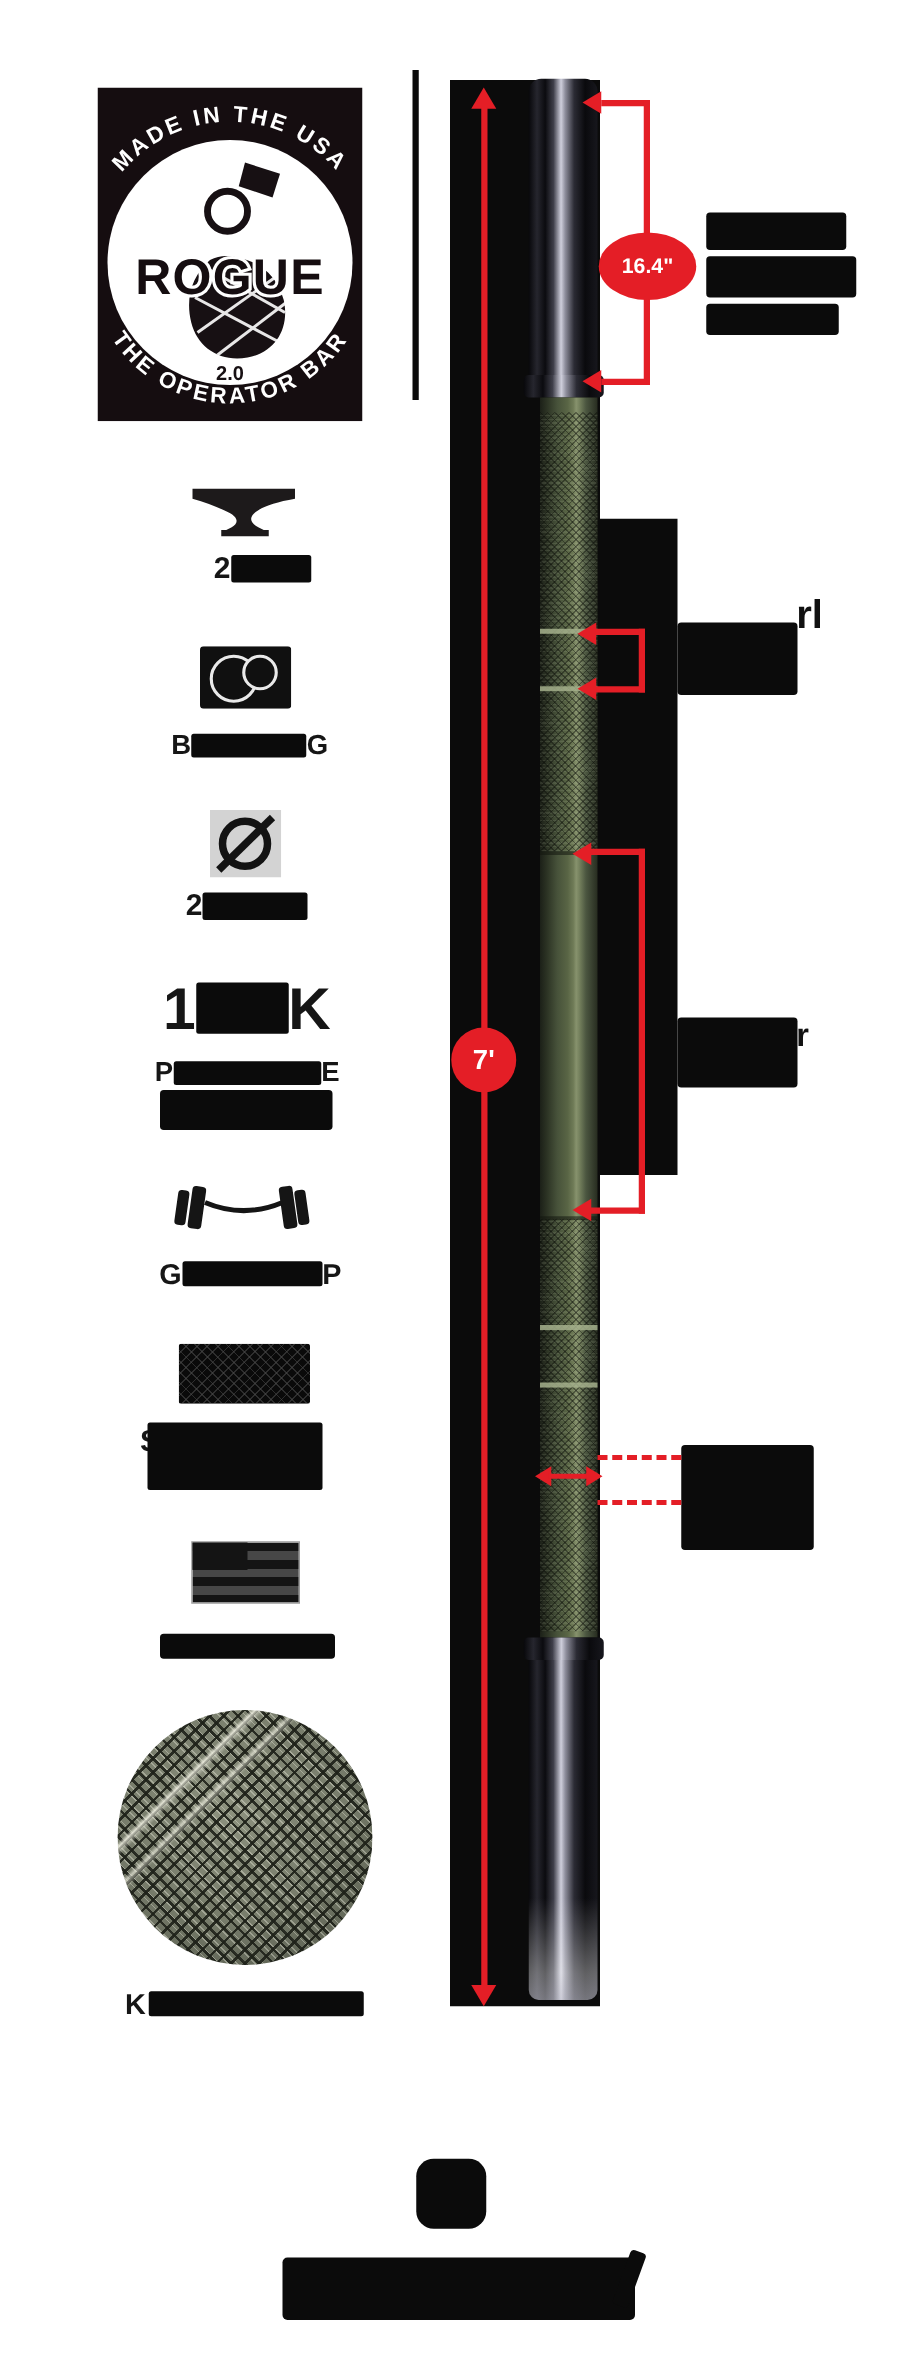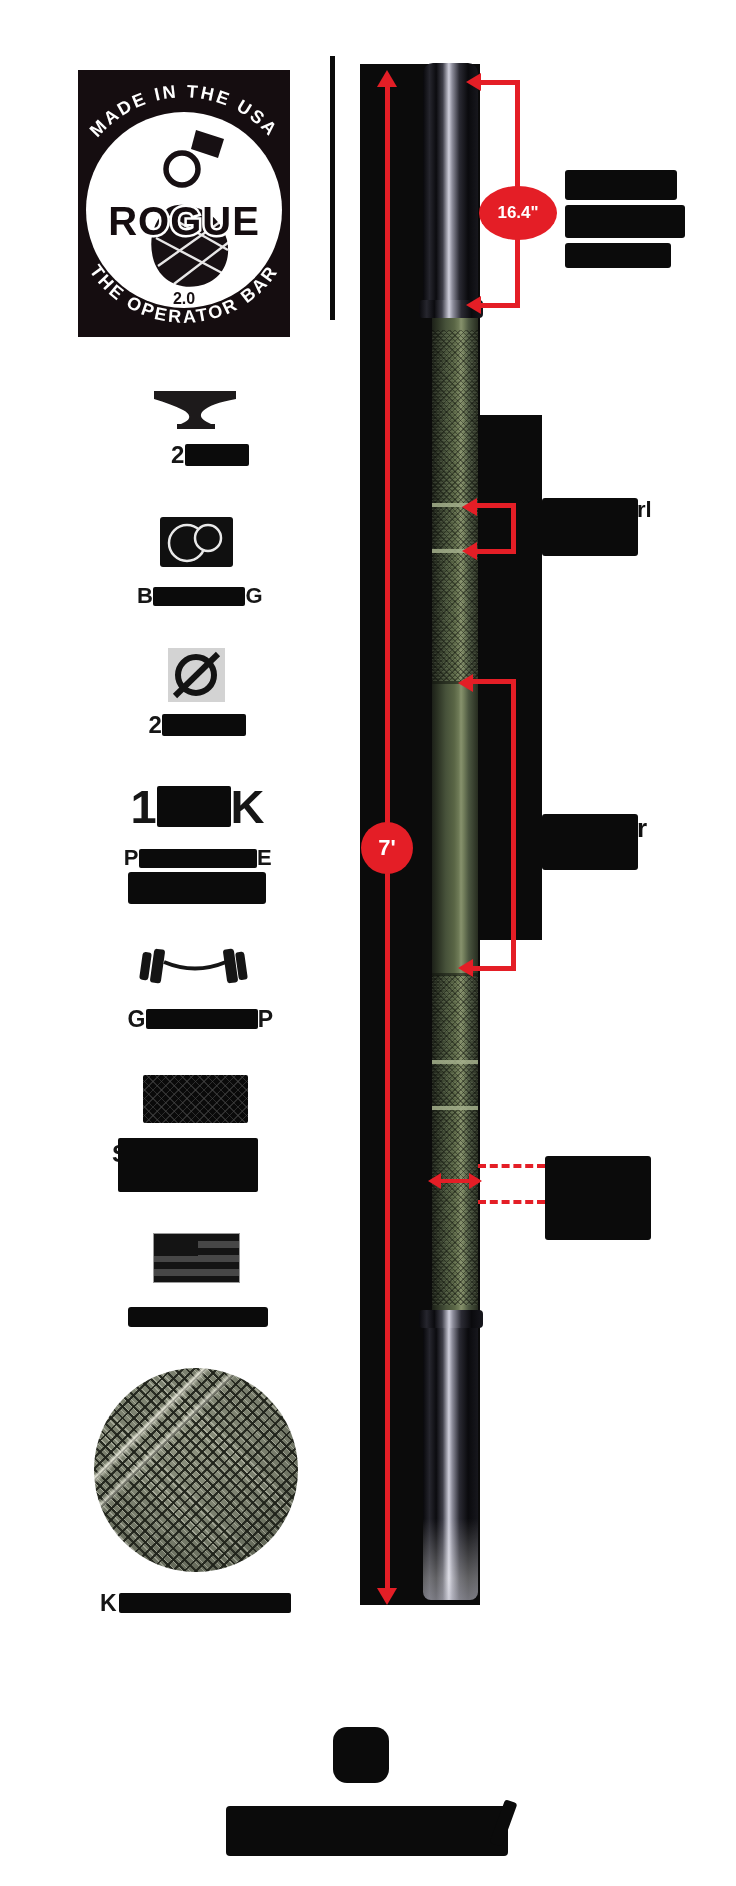--- a/index.html
+++ b/index.html
@@ -215,21 +215,21 @@
   <div class="blk" style="left:565px;top:170px;width:112px;height:30px;z-index:2;"></div>
   <div class="blk" style="left:565px;top:205px;width:120px;height:33px;z-index:2;"></div>
   <div class="blk" style="left:565px;top:243px;width:106px;height:25px;z-index:2;"></div>
 
   <div class="arr-l" style="left:462px;top:498px;z-index:4;"></div>
   <div class="rline" style="left:476px;top:503px;width:40px;height:5px;z-index:4;"></div>
   <div class="rline" style="left:511px;top:503px;width:5px;height:51px;z-index:4;"></div>
   <div class="rline" style="left:476px;top:549px;width:40px;height:5px;z-index:4;"></div>
   <div class="arr-l" style="left:462px;top:542px;z-index:4;"></div>
   <div class="blk" style="left:542px;top:498px;width:96px;height:58px;z-index:2;"></div>
-  <div class="tail" style="left:637px;top:497px;font-size:22px;z-index:3;">rl</div>
+  <div class="tail" style="left:637px;top:473px;font-size:32px;z-index:3;">rl</div>
 
   <div class="arr-l" style="left:458px;top:674px;z-index:4;"></div>
   <div class="rline" style="left:472px;top:679px;width:44px;height:5px;z-index:4;"></div>
   <div class="rline" style="left:511px;top:679px;width:5px;height:292px;z-index:4;"></div>
   <div class="rline" style="left:472px;top:966px;width:44px;height:5px;z-index:4;"></div>
   <div class="arr-l" style="left:458px;top:959px;z-index:4;"></div>
   <div class="blk" style="left:542px;top:814px;width:96px;height:56px;z-index:2;"></div>
   <div class="tail" style="left:637px;top:813px;font-size:26px;z-index:3;">r</div>
 
   <div class="arr-l" style="left:428px;top:1173px;border-top-width:8px;border-bottom-width:8px;border-right-width:13px;z-index:4;"></div>

